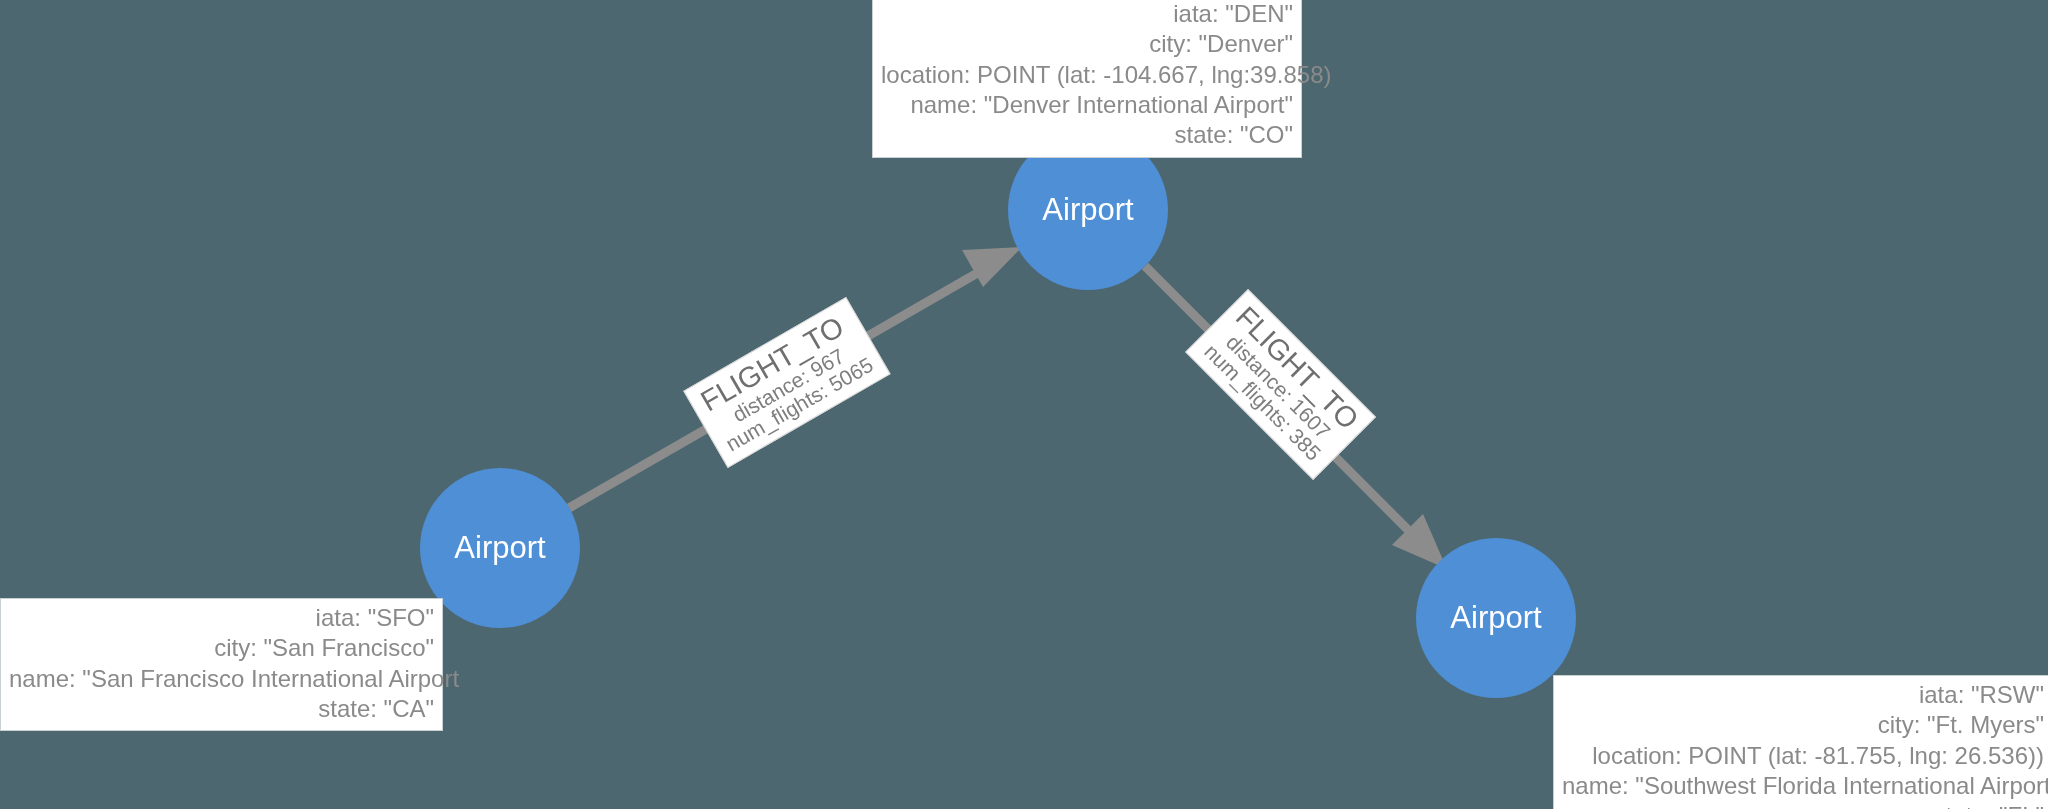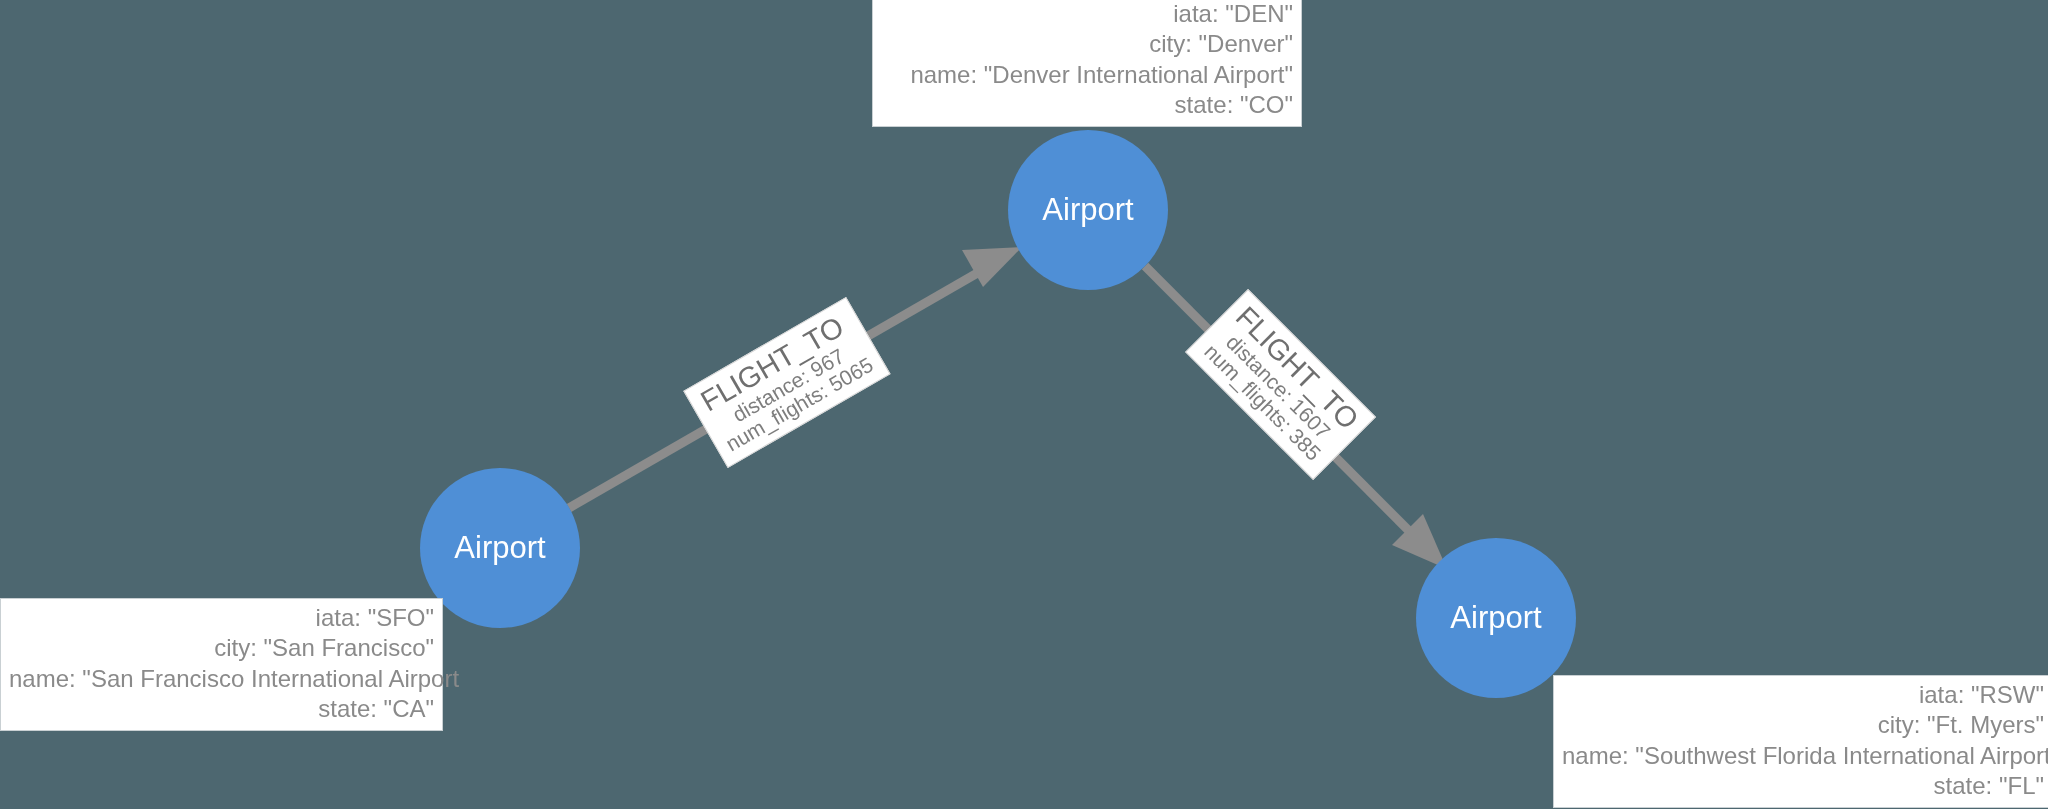--- a/index.html
+++ b/index.html
@@ -129,31 +129,33 @@
 
   <div class="rel-box" style="left:1190px; top:340px; transform: rotate(45deg);">
     <span class="rel-type">FLIGHT_TO</span>
     <span class="rel-prop">distance: 1607</span>
     <span class="rel-prop">num_flights: 385</span>
   </div>
 
   <div class="prop-panel" style="left:872px; top:-6px; width:430px;">
     <span class="prop-row">iata: "DEN"</span>
     <span class="prop-row">city: "Denver"</span>
+    <span class="prop-row">location: POINT (lat: -104.667, lng:39.858)</span>
     <span class="prop-row">name: "Denver International Airport"</span>
     <span class="prop-row">state: "CO"</span>
   </div>
 
   <div class="prop-panel left-overflow" style="left:0px; top:598px; width:443px;">
     <span class="prop-row">iata: "SFO"</span>
     <span class="prop-row">city: "San Francisco"</span>
     <span class="prop-row">name: "San Francisco International Airport</span>
     <span class="prop-row">state: "CA"</span>
   </div>
 
   <div class="prop-panel right-overflow" style="left:1553px; top:675px; width:500px;">
     <span class="prop-row">iata: "RSW"</span>
     <span class="prop-row">city: "Ft. Myers"</span>
+    <span class="prop-row">location: POINT (lat: -81.755, lng: 26.536))</span>
     <span class="prop-row">name: "Southwest Florida International Airport"</span>
     <span class="prop-row">state: "FL"</span>
   </div>
 
 </div>
 
 </body></html>

